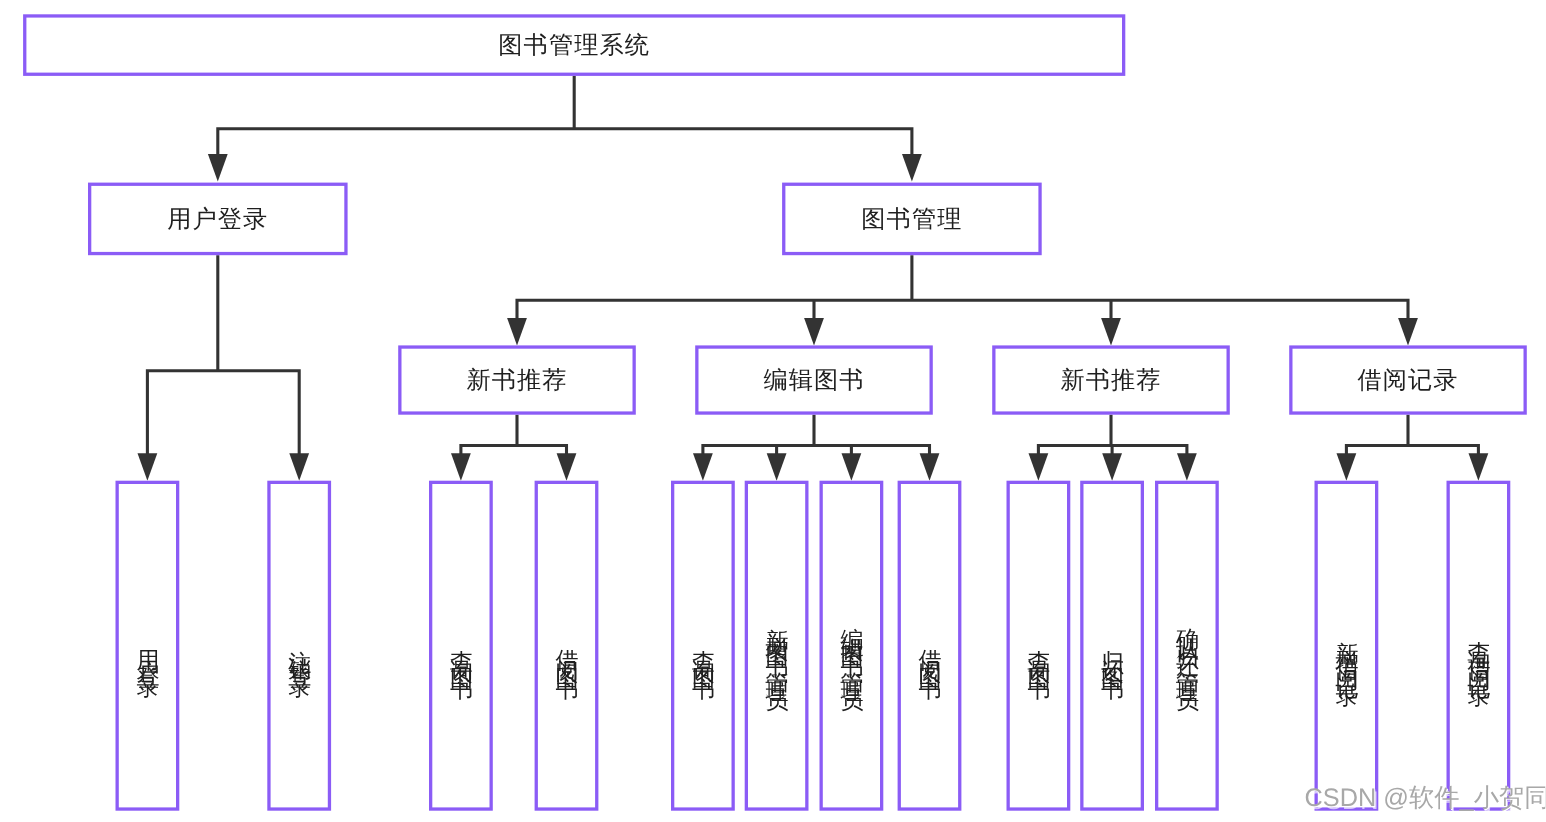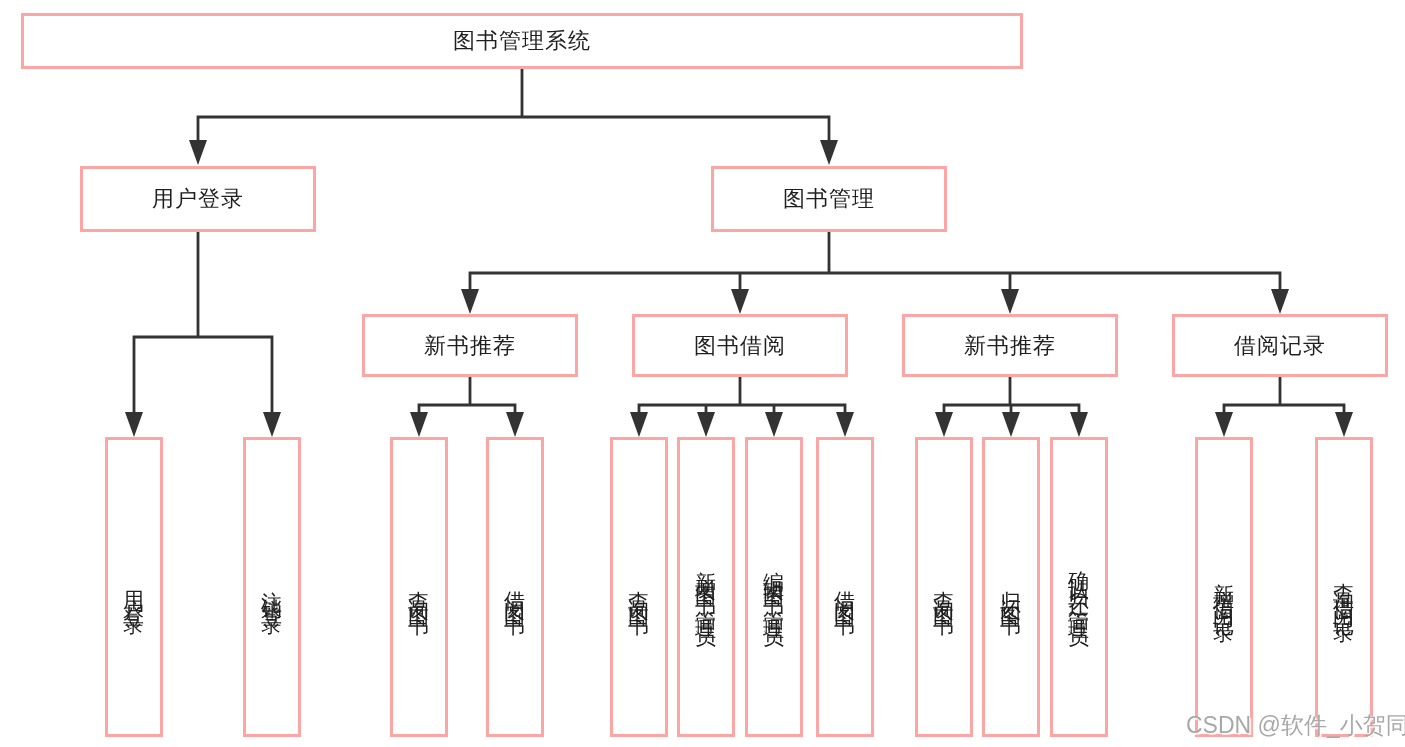--- a/index.html
+++ b/index.html
@@ -2,21 +2,21 @@
 <html><head>
 <meta charset="utf-8">
 <style>
   html,body{margin:0;padding:0;background:#ffffff;}
   .canvas{
     position:relative;width:1405px;height:747px;background:#ffffff;
     font-family:"Liberation Sans",sans-serif;color:#1f1f1f;overflow:hidden;
   }
   .connectors{position:absolute;left:0;top:0;width:1405px;height:747px;}
   .node{
-    position:absolute;background:#ffffff;border:3px solid #fca5a5;
+    position:absolute;background:#ffffff;border:3px solid #8b5cf6;
     box-sizing:border-box;display:flex;align-items:center;justify-content:center;
     text-align:center;
   }
   .hnode{font-size:22px;letter-spacing:1px;}
   .vnode{
     font-size:21px;
     writing-mode:vertical-rl;
     text-orientation:mixed;
     letter-spacing:8px;
     line-height:1;
@@ -72,21 +72,21 @@
       <polygon points="1335,412 1353,412 1344,437"></polygon>
     </g>
   </svg>
 
   <div class="node hnode" style="left:21px;top:13px;width:1002px;height:56px">图书管理系统</div>
 
   <div class="node hnode" style="left:80px;top:166px;width:236px;height:66px">用户登录</div>
   <div class="node hnode" style="left:362px;top:314px;width:216px;height:63px">新书推荐</div>
 
   <div class="node hnode" style="left:711px;top:166px;width:236px;height:66px">图书管理</div>
-  <div class="node hnode" style="left:632px;top:314px;width:216px;height:63px">图书借阅</div>
+  <div class="node hnode" style="left:632px;top:314px;width:216px;height:63px">编辑图书</div>
   <div class="node hnode" style="left:902px;top:314px;width:216px;height:63px">新书推荐</div>
   <div class="node hnode" style="left:1172px;top:314px;width:216px;height:63px">借阅记录</div>
 
   <div class="node vnode" style="left:105px;top:437px;width:58px;height:300px">用户登录</div>
   <div class="node vnode" style="left:243px;top:437px;width:58px;height:300px">注销登录</div>
 
   <div class="node vnode" style="left:390px;top:437px;width:58px;height:300px">查询图书</div>
   <div class="node vnode" style="left:486px;top:437px;width:58px;height:300px">借阅图书</div>
 
   <div class="node vnode" style="left:610px;top:437px;width:58px;height:300px">查询图书</div>

